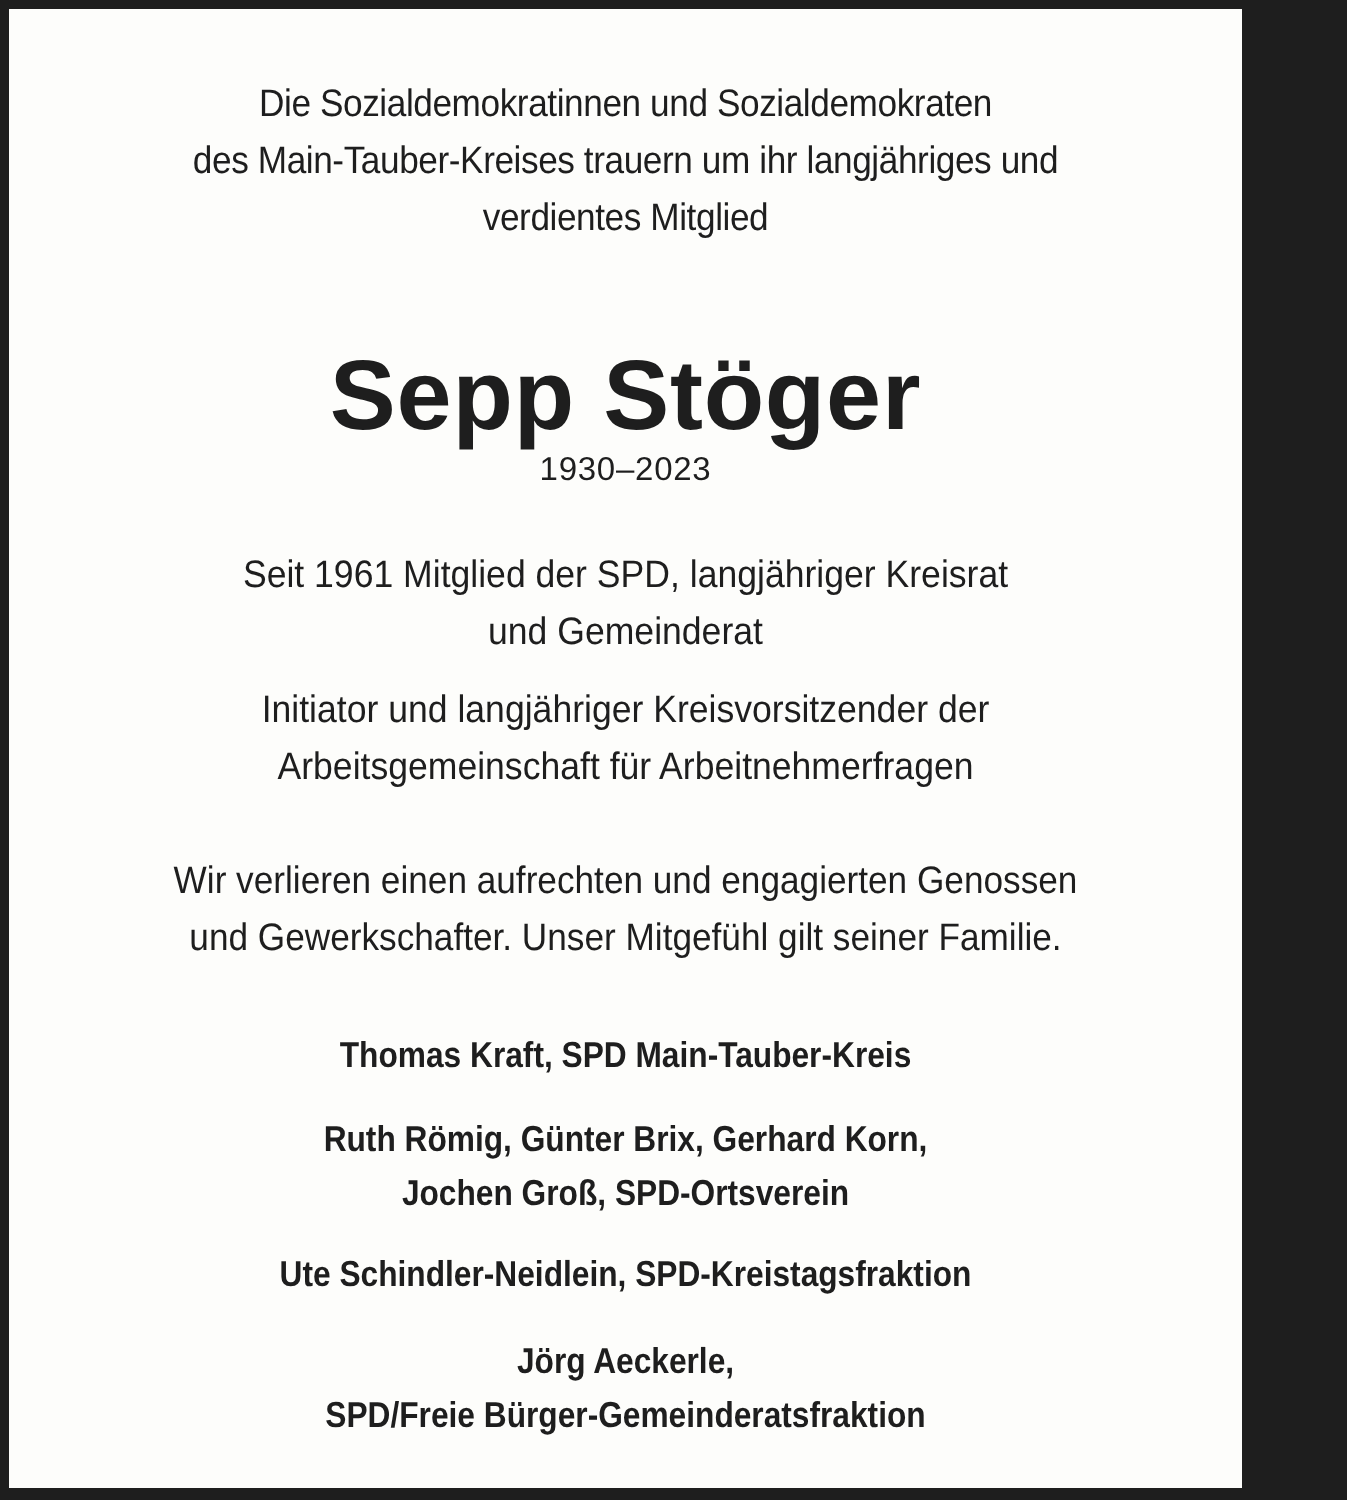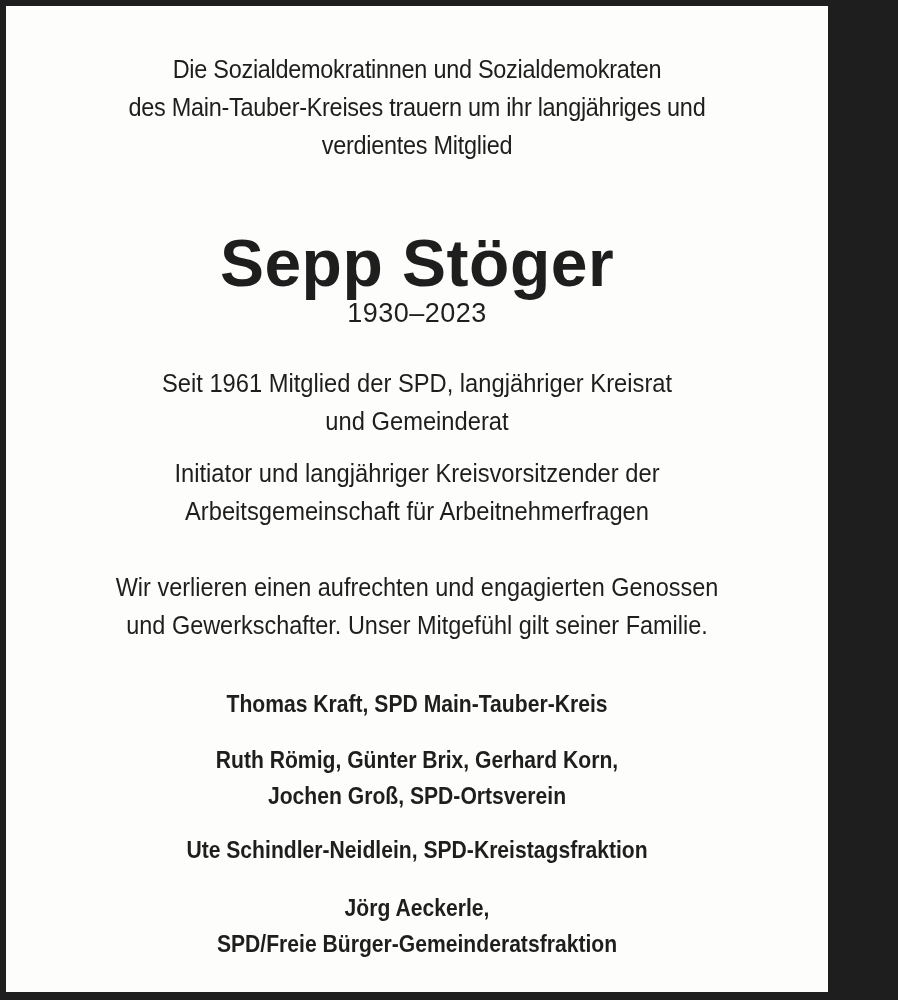--- a/index.html
+++ b/index.html
@@ -43,21 +43,21 @@
     .name {
       top: 196px;
       font-size: 66px;
       line-height: 80px;
       font-weight: 700;
       letter-spacing: 0.5px;
       margin-top: 21px;
     }
     .dates {
       top: 290px;
-      font-size: 27px;
+      font-size: 22px;
       line-height: 34px;
       font-weight: 400;
       letter-spacing: 0.5px;
     }
     .bio1 {
       top: 358px;
       font-size: 25.5px;
       line-height: 38px;
       transform: scaleX(0.93);
     }

